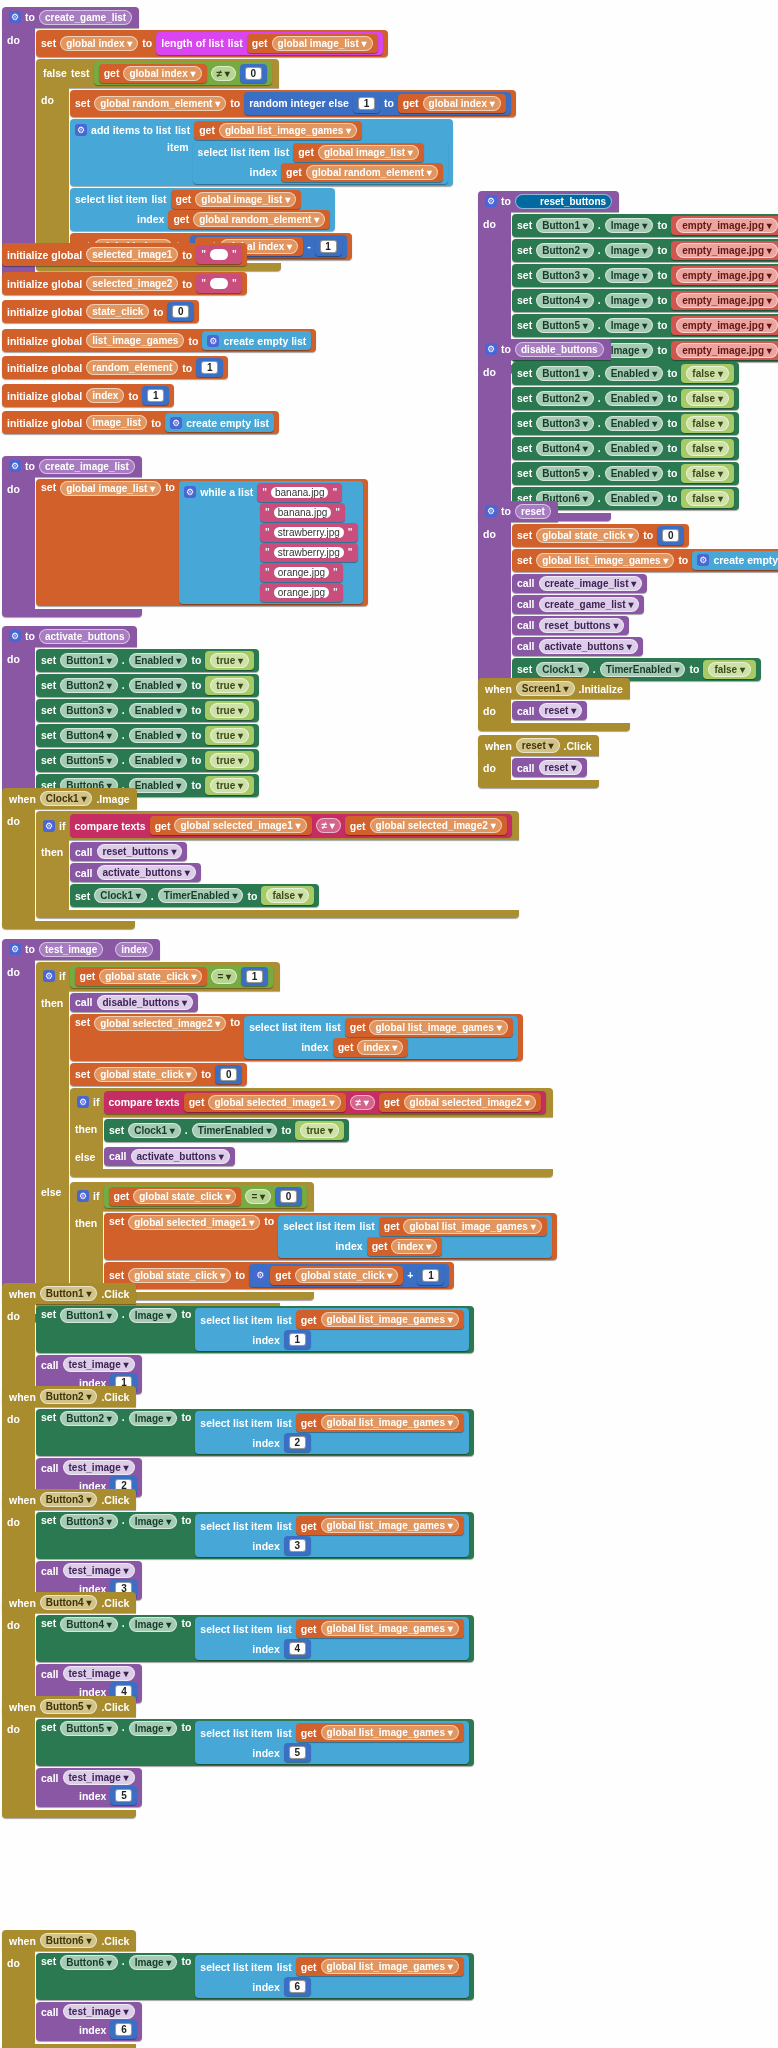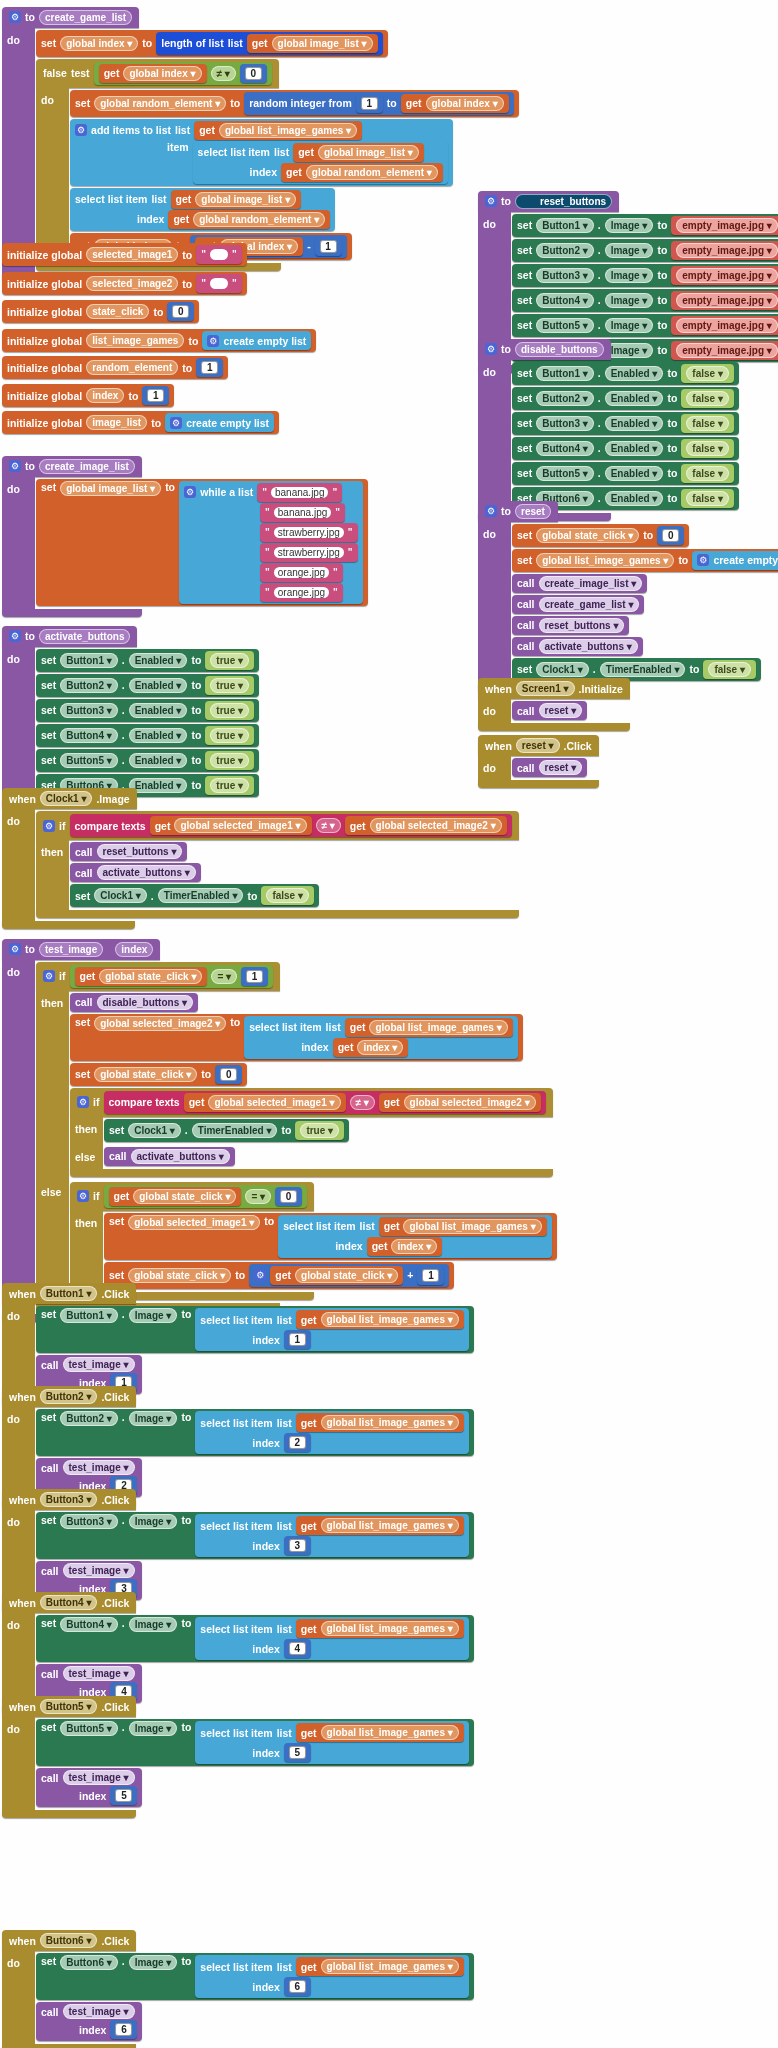--- a/index.html
+++ b/index.html
@@ -31,21 +31,21 @@
           <span class="fld" style="background: rgb(167, 124, 192); color: rgb(255, 255, 255);">create_game_list</span>
         </div>
         <div class="clause">
           <div class="spine" style="background: rgb(138, 87, 165);"><span class="lbl">do</span></div>
           <div class="cbody">
             <div class="blk" style="background: rgb(210, 96, 43);">
               <div class="brow">
                 <span class="lbl">set</span>
                 <span class="fld" style="background: rgb(226, 150, 95); color: rgb(255, 255, 255);">global index ▾</span>
                 <span class="lbl">to</span>
-                <div class="blk" style="background: #1d4ed8;">
+                <div class="blk" style="background: #d946ef;">
                   <div class="brow">
                     <span class="lbl">length of list</span>
                     <span class="lbl">list</span>
                     <div class="blk" style="background: rgb(210, 96, 43);">
                       <div class="brow">
                         <span class="lbl">get</span>
                         <span class="fld" style="background: rgb(226, 150, 95); color: rgb(255, 255, 255);">global image_list ▾</span>
                       </div>
                     </div>
                   </div>
@@ -76,21 +76,21 @@
               <div class="clause">
                 <div class="spine" style="background: rgb(172, 143, 51);"><span class="lbl">do</span></div>
                 <div class="cbody">
                   <div class="blk" style="background: rgb(210, 96, 43);">
                     <div class="brow">
                       <span class="lbl">set</span>
                       <span class="fld" style="background: rgb(226, 150, 95); color: rgb(255, 255, 255);">global random_element ▾</span>
                       <span class="lbl">to</span>
                       <div class="blk" style="background: rgb(59, 111, 196);">
                         <div class="brow">
-                          <span class="lbl">random integer from</span>
+                          <span class="lbl">random integer else</span>
                           <div class="blk" style="background: rgb(59, 111, 196);">
                             <div class="brow">
                               <span class="num">1</span>
                             </div>
                           </div>
                           <span class="lbl">to</span>
                           <div class="blk" style="background: rgb(210, 96, 43);">
                             <div class="brow">
                               <span class="lbl">get</span>
                               <span class="fld" style="background: rgb(226, 150, 95); color: rgb(255, 255, 255);">global index ▾</span>
@@ -451,21 +451,21 @@
               </div>
             </div>
           </div>
         </div>
         <div class="cap" style="background: rgb(138, 87, 165); width: 135px;"></div>
       </div></div>
     <div class="top" style="left: 478px; top: 190px;"><div class="cwrap">
         <div class="chead" style="background: rgb(138, 87, 165);">
           <span class="gear">⚙</span>
           <span class="lbl">to</span>
-          <span class="fld" style="background: #0c4a6e; color: rgb(255, 255, 255); padding-left: 24px;">reset_buttons</span>
+          <span class="fld" style="background: #0369a1; color: rgb(255, 255, 255); padding-left: 24px;">reset_buttons</span>
         </div>
         <div class="clause">
           <div class="spine" style="background: rgb(138, 87, 165);"><span class="lbl">do</span></div>
           <div class="cbody">
             <div class="blk" style="background: rgb(43, 121, 80);">
               <div class="brow">
                 <span class="lbl">set</span>
                 <span class="fld" style="background: rgb(166, 203, 180); color: rgb(22, 60, 41);">Button1 ▾</span>
                 <span class="lbl">.</span>
                 <span class="fld" style="background: rgb(166, 203, 180); color: rgb(22, 60, 41);">Image ▾</span>

